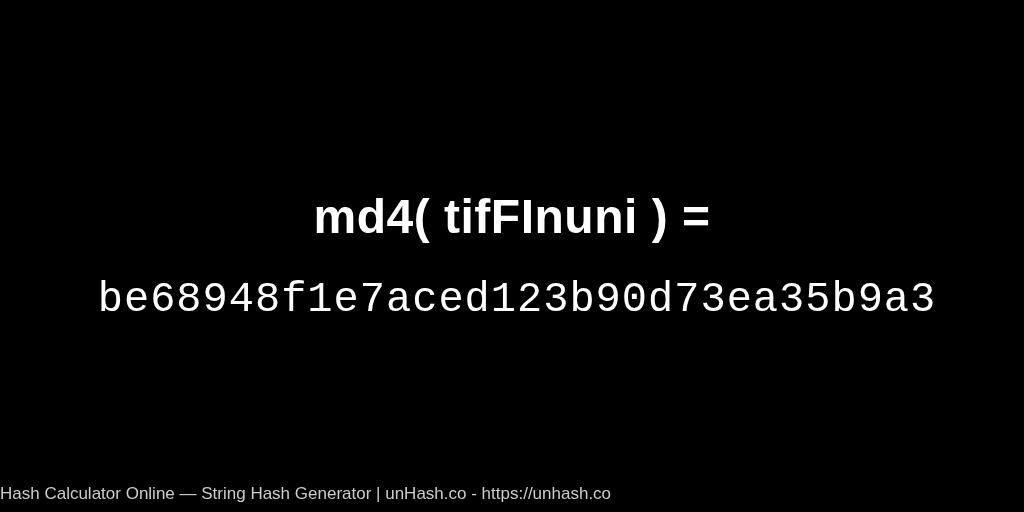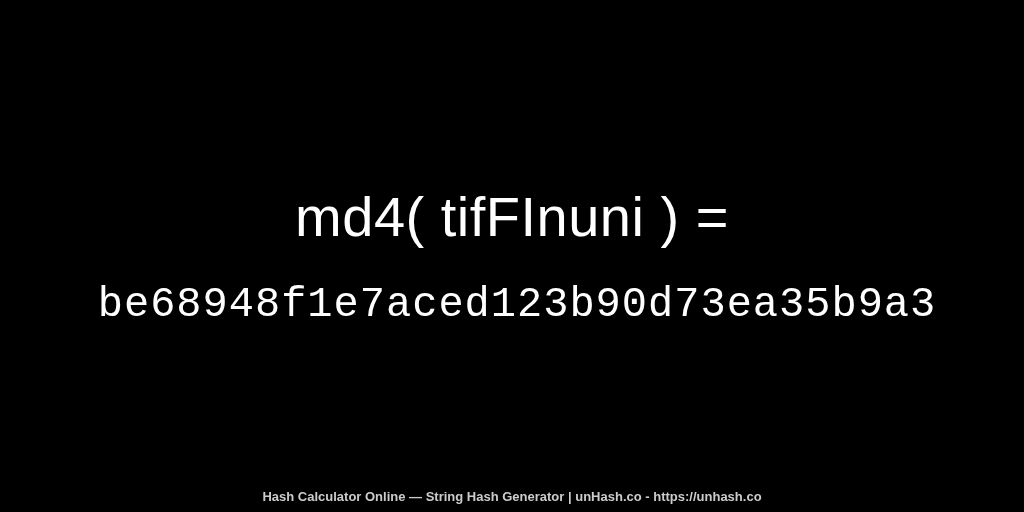--- a/index.html
+++ b/index.html
@@ -23,41 +23,41 @@
       display: flex;
       flex-direction: column;
       align-items: center;
       justify-content: center;
       gap: 32px;
       flex: 1;
       width: 100%;
     }
     .expression {
       color: #ffffff;
-      font-size: 56px;
-      font-weight: 400;
+      font-size: 48px;
+      font-weight: 700;
       letter-spacing: 0.5px;
     }
     .hash-value {
       color: #ffffff;
       font-size: 42px;
       font-weight: 500;
       font-family: "Menlo", "Consolas", "Courier New", monospace;
       letter-spacing: 1px;
       margin-left: 10px;
     }
     .footer {
       position: absolute;
       bottom: 8px;
       left: 0;
       right: 0;
-      text-align: center;
+      text-align: left;
       color: #cccccc;
-      font-size: 13px;
-      font-weight: 700;
+      font-size: 17px;
+      font-weight: 400;
     }
   </style>
 </head>
 <body>
 
 <div class="content">
   <div class="expression">md4( tifFInuni ) =</div>
   <div class="hash-value">be68948f1e7aced123b90d73ea35b9a3</div>
 </div>
 

